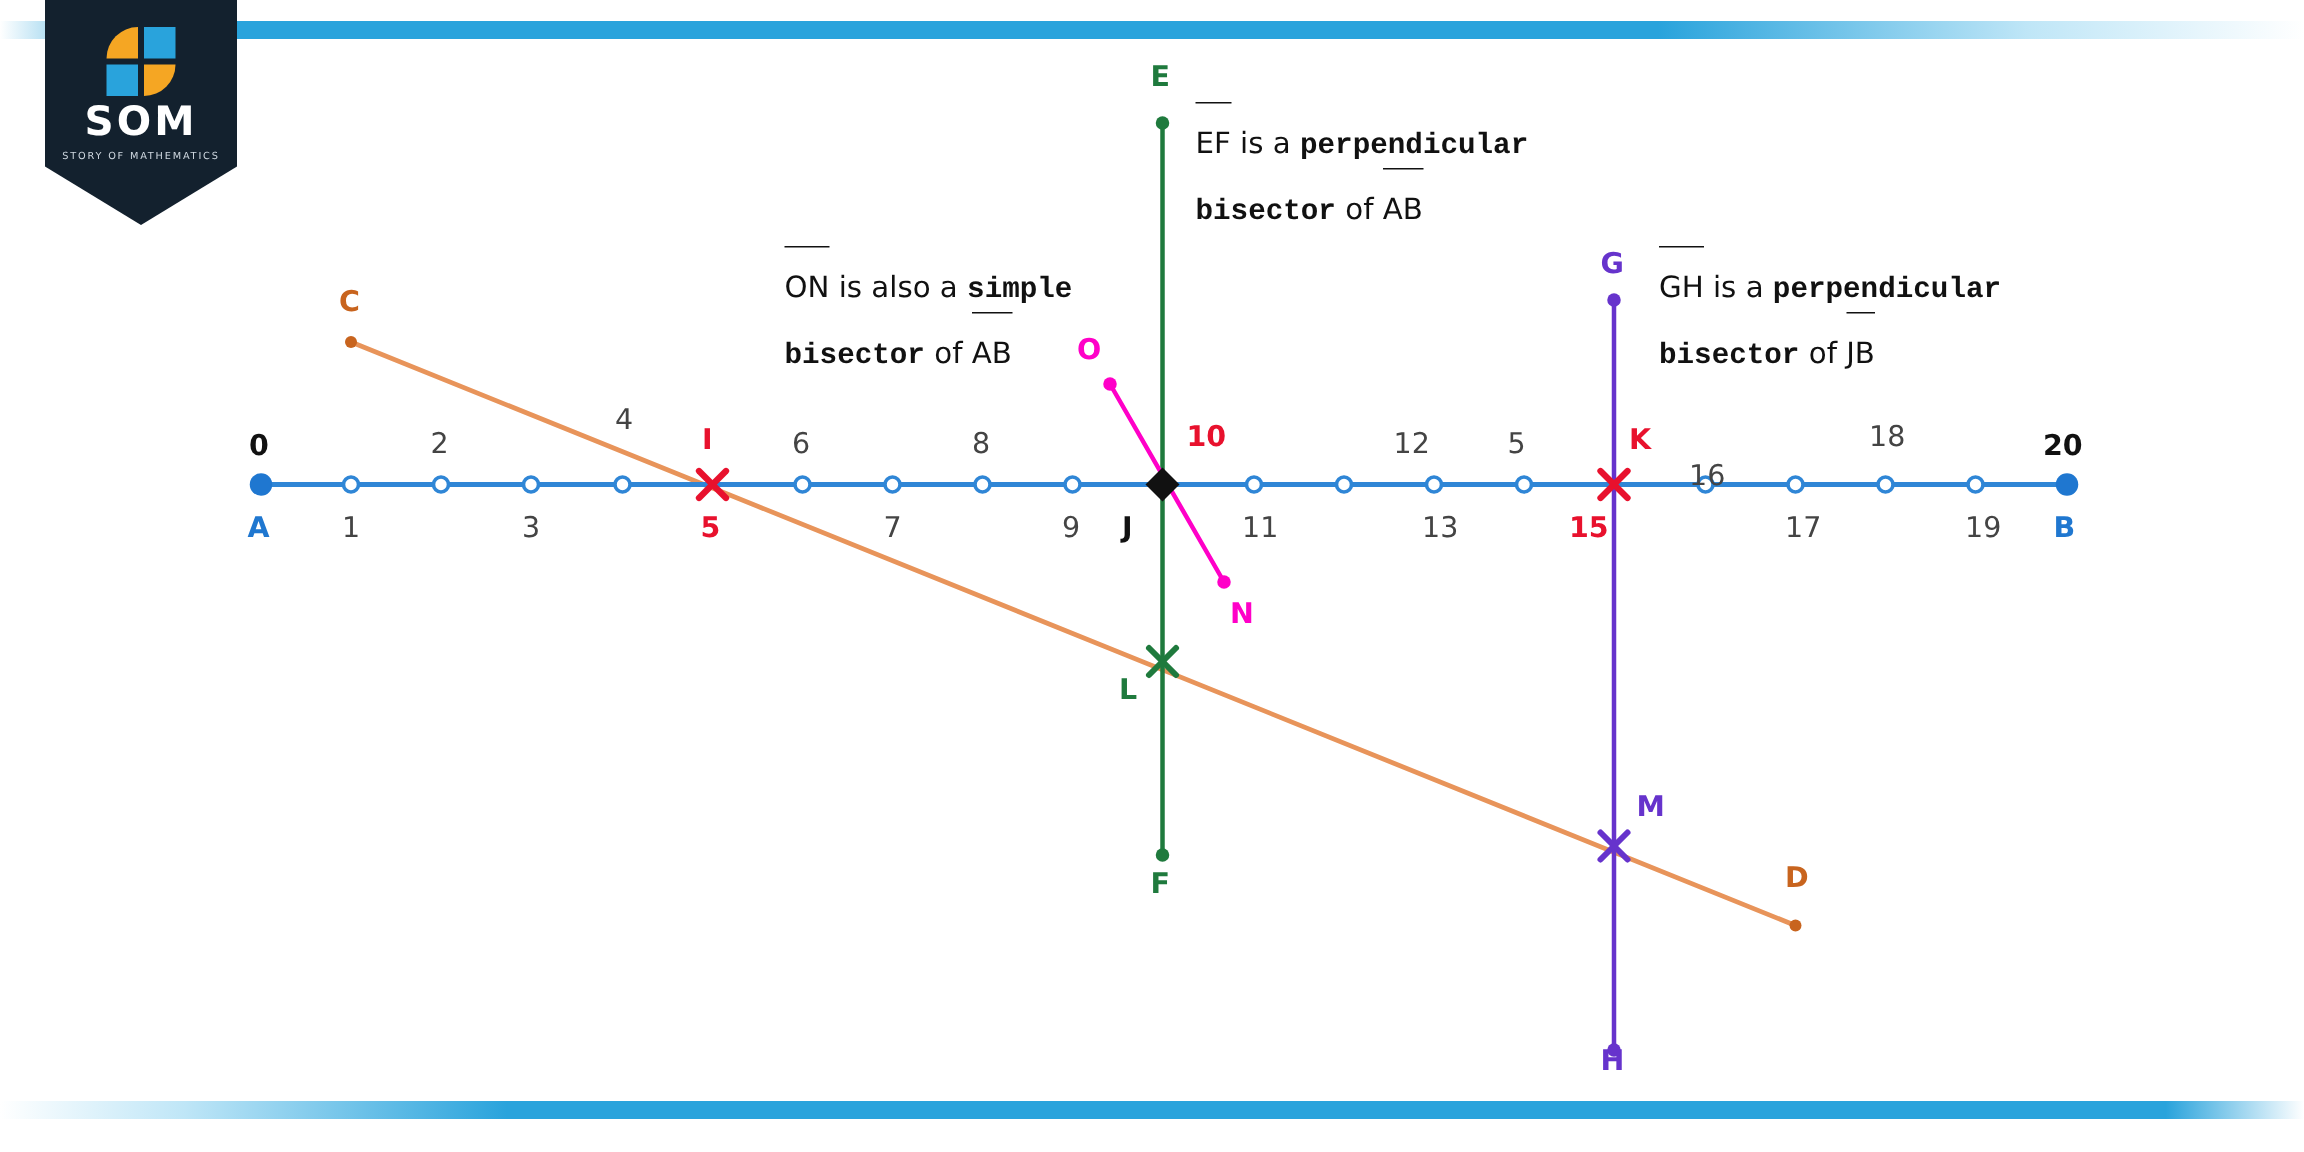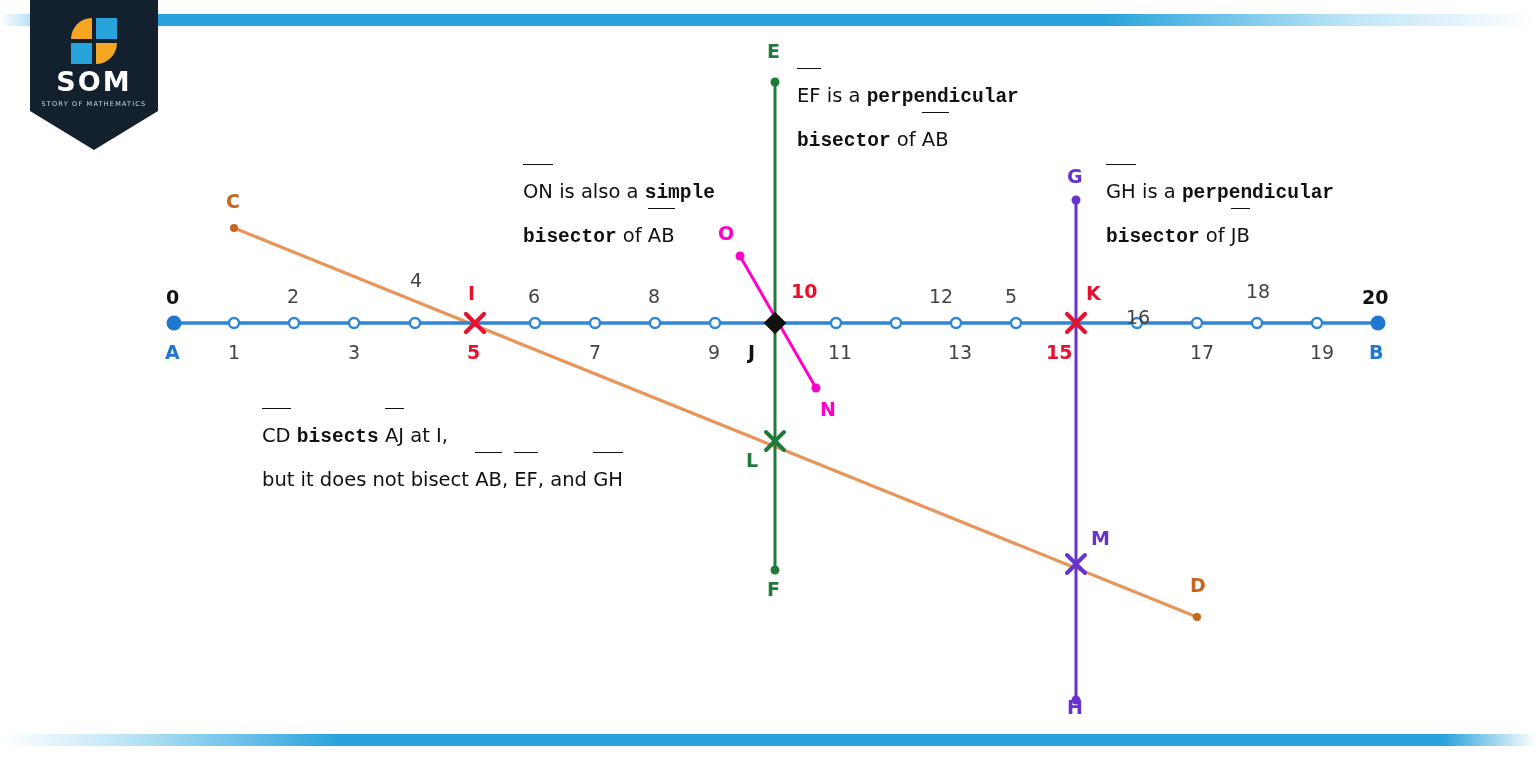--- a/index.html
+++ b/index.html
@@ -259,18 +259,14 @@
   <div class="note note-on">
     <div><span class="ovl">ON</span> is also a <b>simple</b></div>
     <div><b>bisector</b> of <span class="ovl">AB</span></div>
   </div>
 
   <div class="note note-gh">
     <div><span class="ovl">GH</span> is a <b>perpendicular</b></div>
     <div><b>bisector</b> of <span class="ovl">JB</span></div>
   </div>
 
-  <div class="note note-cd">
-    <div><span class="ovl">CD</span> <b>bisects</b> <span class="ovl">AJ</span> at I,</div>
-    <div>but it does not bisect <span class="ovl">AB</span>, <span class="ovl">EF</span>, and <span class="ovl">GH</span></div>
-  </div>
 
 </div>
 
 </body></html>

